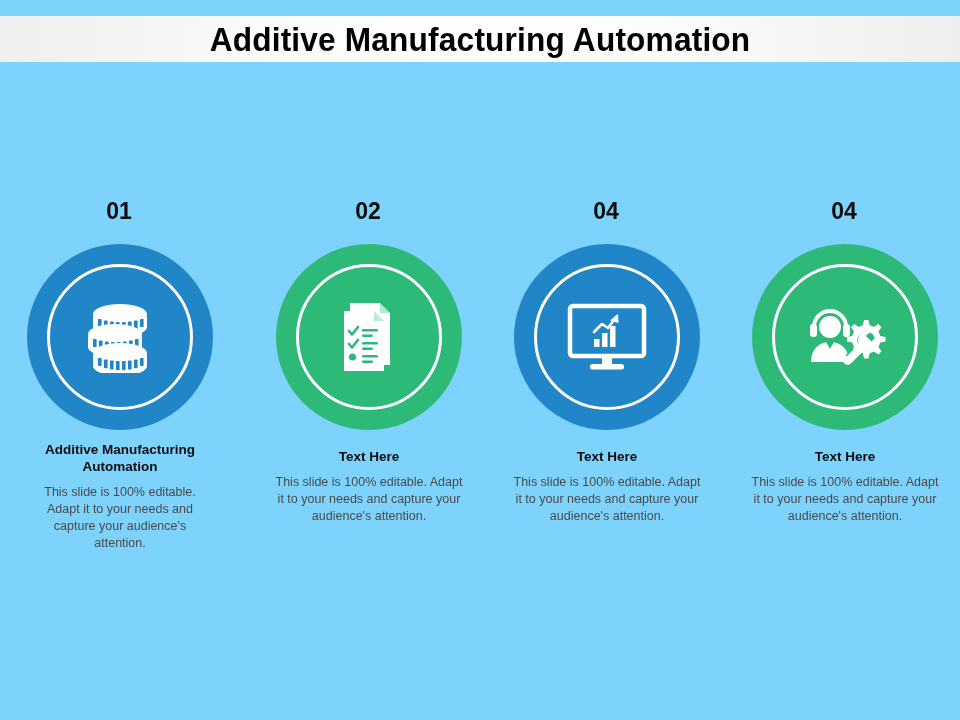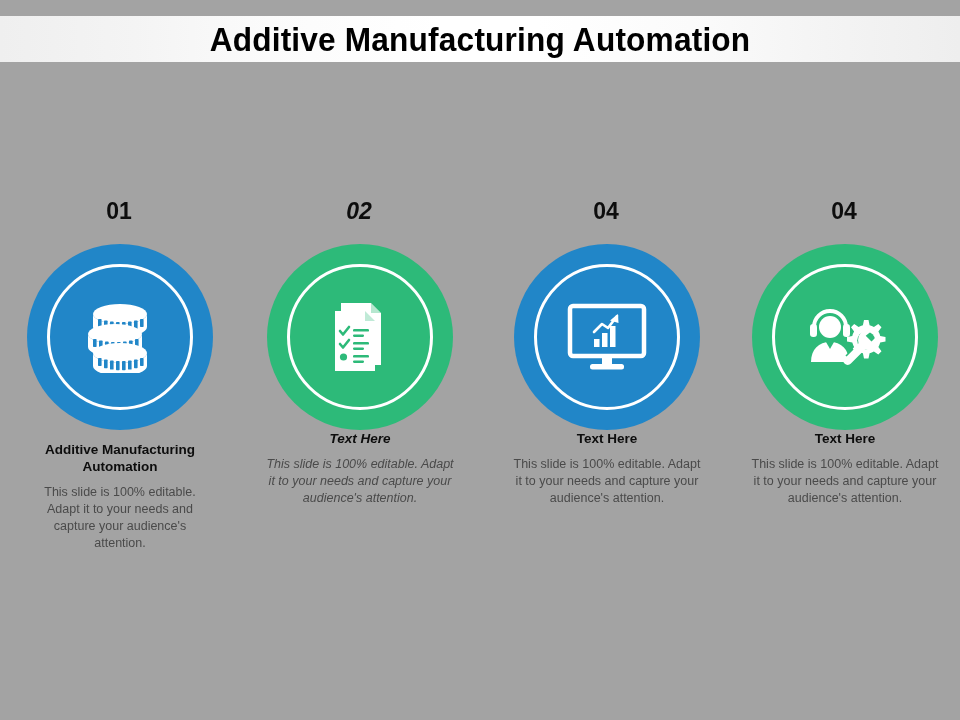--- a/index.html
+++ b/index.html
@@ -13,21 +13,21 @@
     font-family: "Liberation Sans", sans-serif;
     overflow: hidden;
     position: relative;
   }
 
   .slide {
     position: absolute;
     left: 0; top: 0;
     width: 960px;
     height: 720px;
-    background: #a3a3a3;
+    background: #7dd3fc;
   }
 
   
   .title-band {
     position: absolute;
     left: 0;
     top: 16px;
     width: 960px;
     height: 46px;
     background: linear-gradient(to right,
@@ -65,21 +65,21 @@
     top: 0;
     width: 912px;
     height: 720px;
   }
   .col {
     position: absolute;
     top: 196px;
     width: 240px;
   }
   .col-0 { left: 0px; }
-  .col-1 { left: 240px; font-style: italic; }
+  .col-1 { left: 249px; }
   .col-2 { left: 487px; }
   .col-3 { left: 725px; }
 
   .num {
     font-family: "Liberation Sans", sans-serif;
     font-size: 23px;
     font-weight: bold;
     color: #0d0d0d;
     text-align: center;
     height: 30px;
@@ -118,20 +118,21 @@
     left: 0; top: 0;
     width: 186px;
     height: 186px;
     display: flex;
     align-items: center;
     justify-content: center;
   }
   .icon-holder svg { display: block; }
 
   .heading {
+    margin-top: 18px;
     text-align: center;
     font-family: "Liberation Sans", sans-serif;
     font-size: 13.5px;
     font-weight: bold;
     color: #0d0d0d;
     line-height: 17px;
     padding: 0 22px;
   }
   .col-0 .heading {
     padding: 0 42px;

